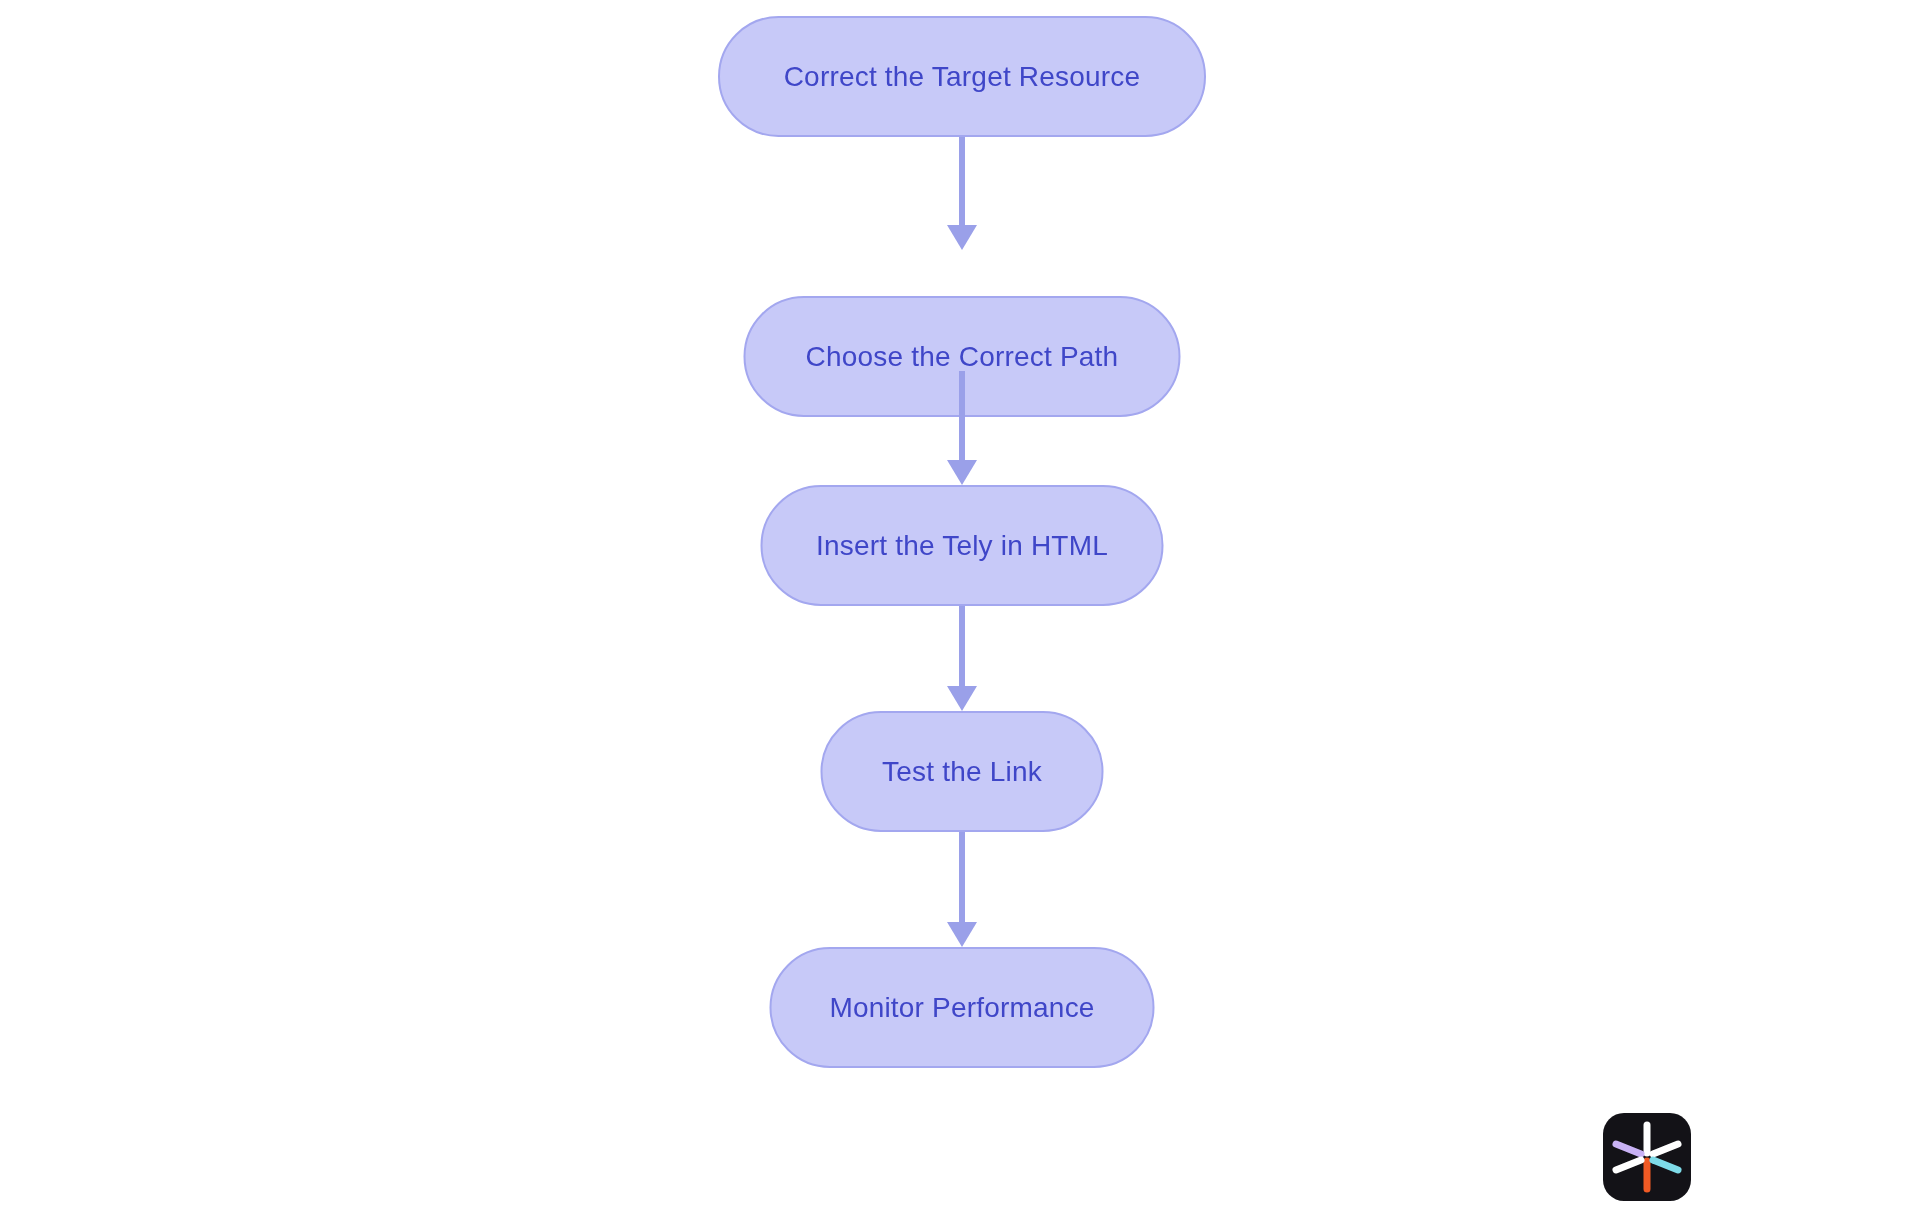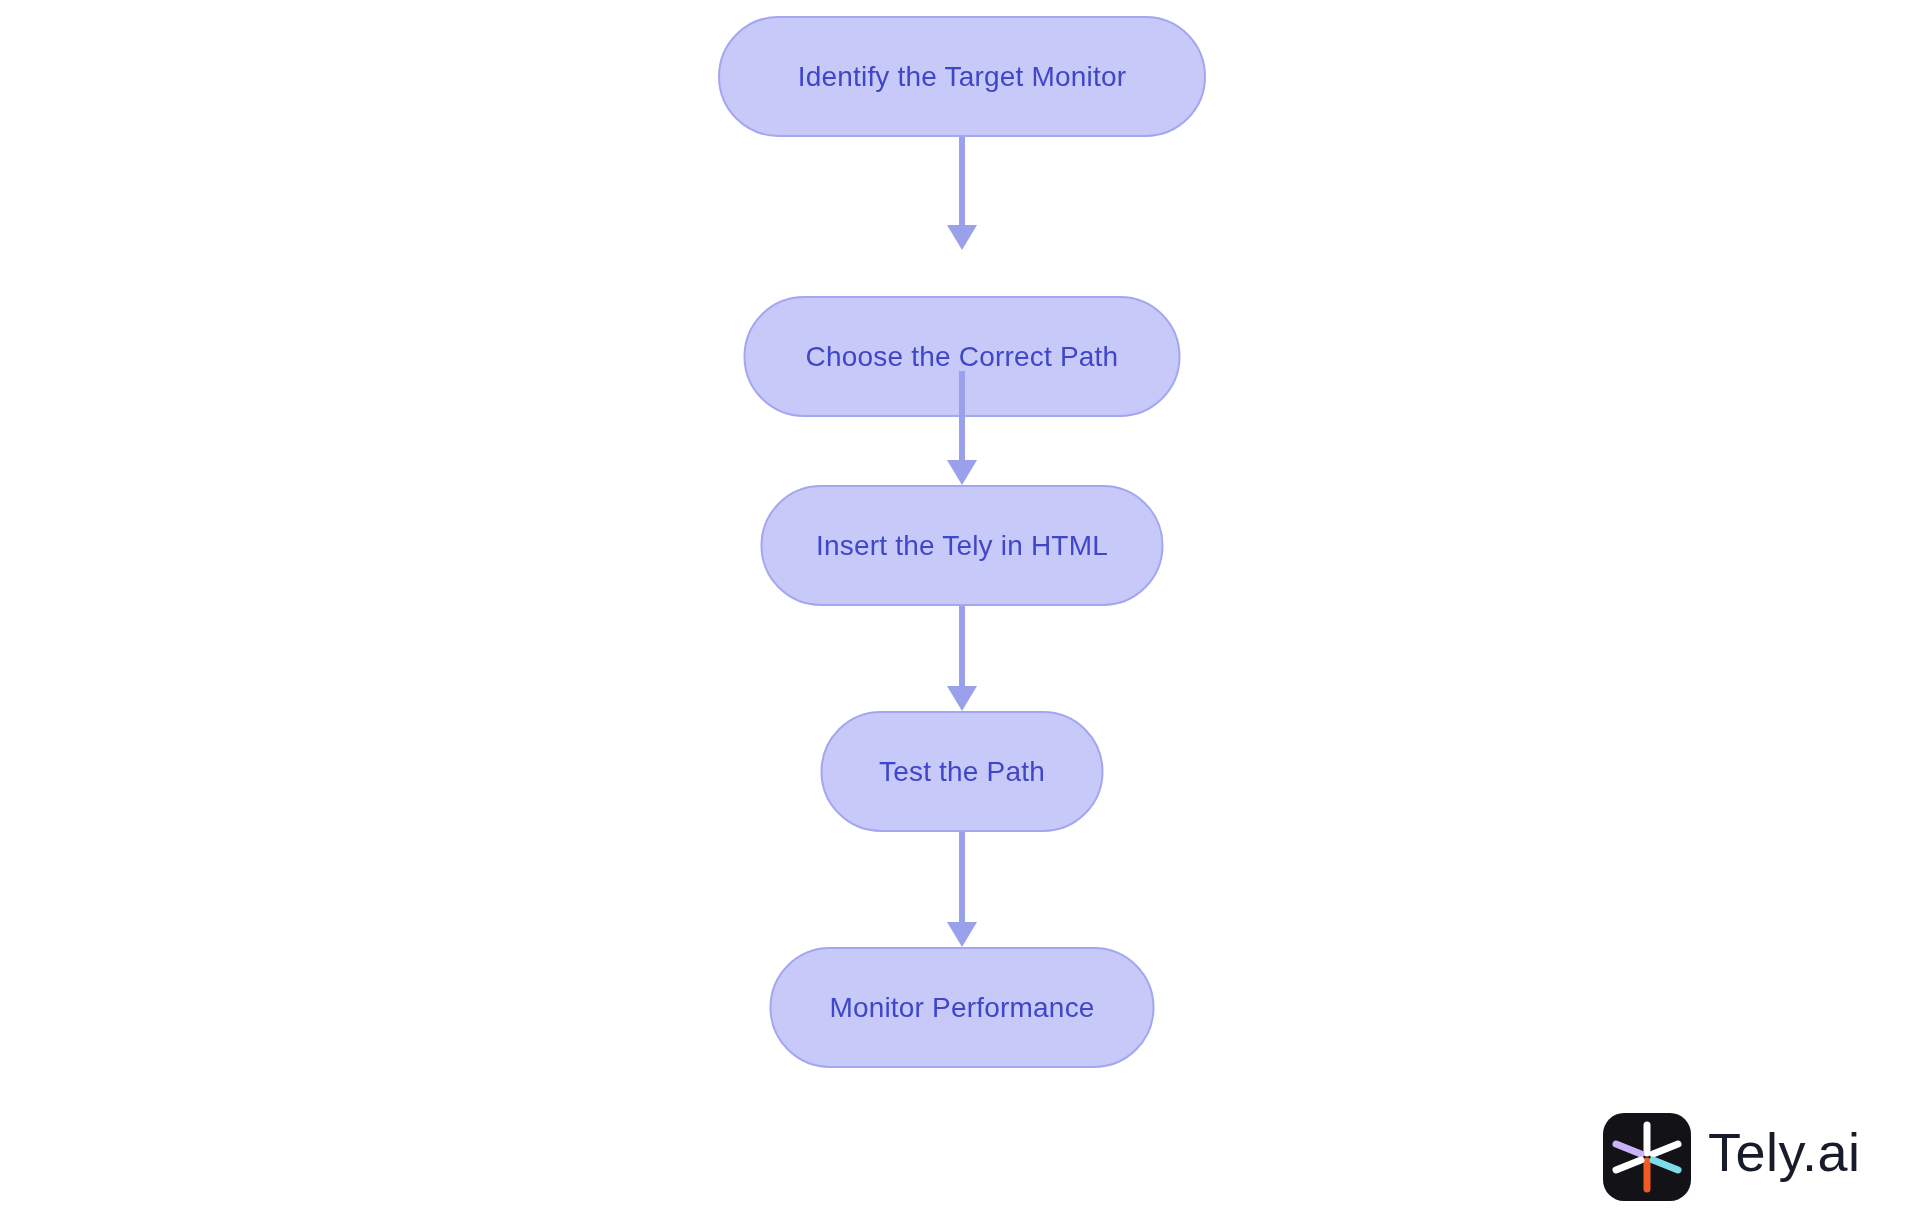--- a/index.html
+++ b/index.html
@@ -84,39 +84,39 @@
     line-height: 1;
     padding-bottom: 10px;
   }
 </style>
 </head>
 <body>
 
 <div>
 
   <div class="flow-node n1">
-    <span>Identify the Target Monitor</span>
+    <span>Correct the Target Resource</span>
   </div>
 
   <div class="flow-arrow a1"></div>
 
   <div class="flow-node n2">
     <span>Choose the Correct Path</span>
   </div>
 
   <div class="flow-arrow a2"></div>
 
   <div class="flow-node n3">
     <span>Insert the Tely in HTML</span>
   </div>
 
   <div class="flow-arrow a3"></div>
 
   <div class="flow-node n4">
-    <span>Test the Path</span>
+    <span>Test the Link</span>
   </div>
 
   <div class="flow-arrow a4"></div>
 
   <div class="flow-node n5">
     <span>Monitor Performance</span>
   </div>
 
 </div>
 
@@ -125,14 +125,13 @@
     <rect x="0" y="0" width="88" height="88" rx="21" fill="#131217"></rect>
     <g stroke-width="7" stroke-linecap="round" fill="none">
       <line x1="44" y1="40" x2="44" y2="12" stroke="#ffffff"></line>
       <line x1="44" y1="48" x2="44" y2="76" stroke="#f15a24"></line>
       <line x1="38" y1="41" x2="13" y2="31" stroke="#c9b2f5"></line>
       <line x1="38" y1="47" x2="13" y2="57" stroke="#ffffff"></line>
       <line x1="50" y1="41" x2="75" y2="31" stroke="#ffffff"></line>
       <line x1="50" y1="47" x2="75" y2="57" stroke="#7edbe8"></line>
     </g>
   </svg>
-  <span class="brand-text">Tely.ai</span>
 </div>
 
 </body></html>

